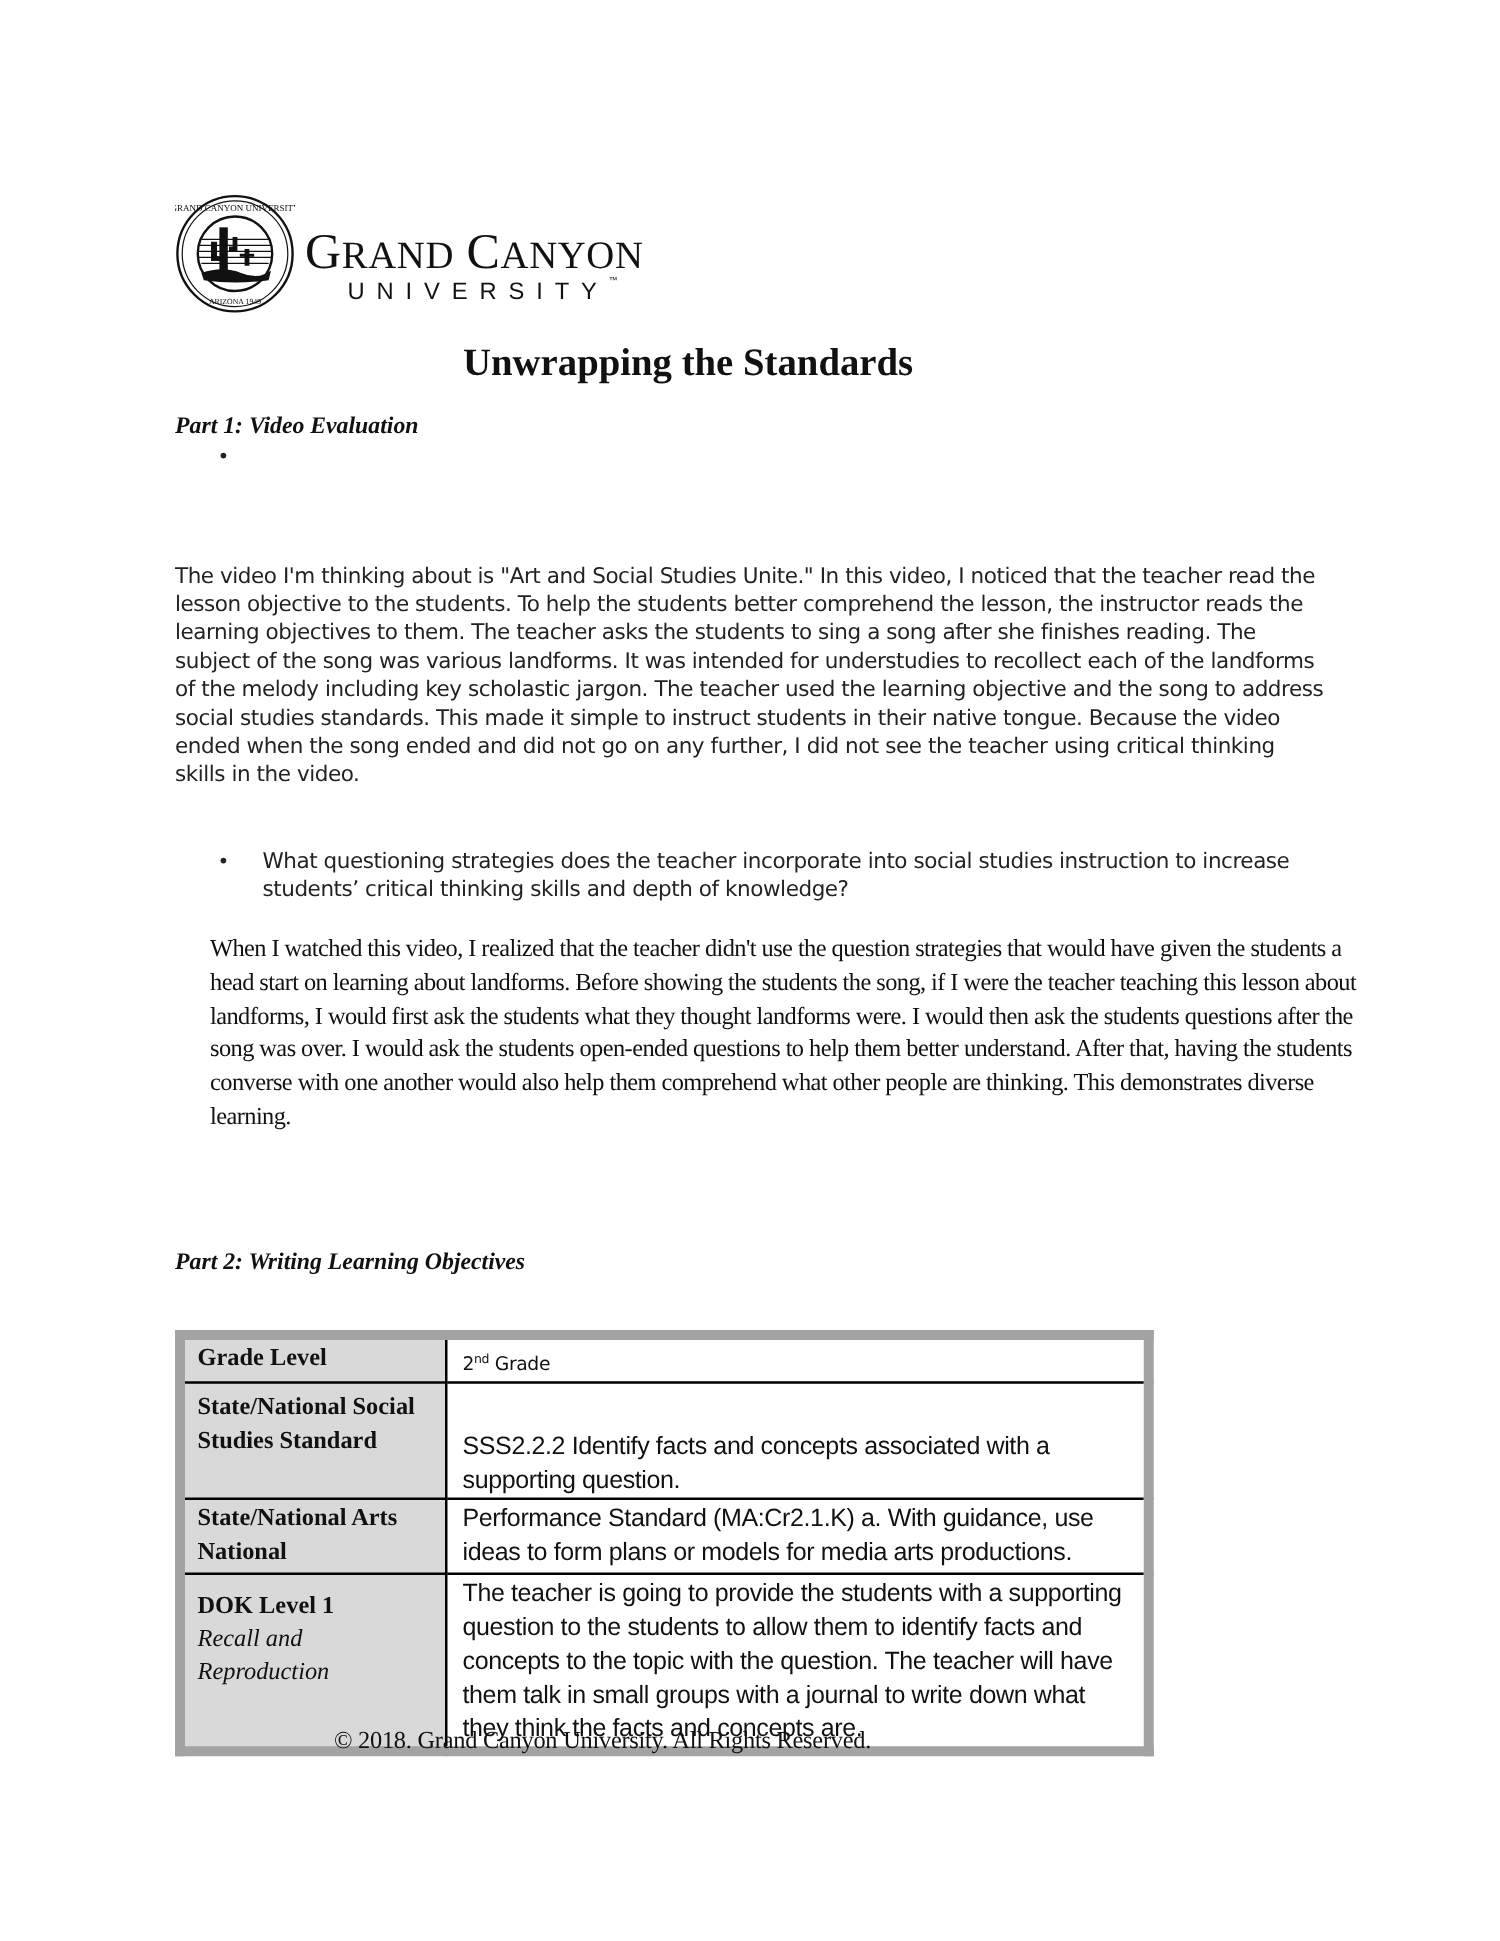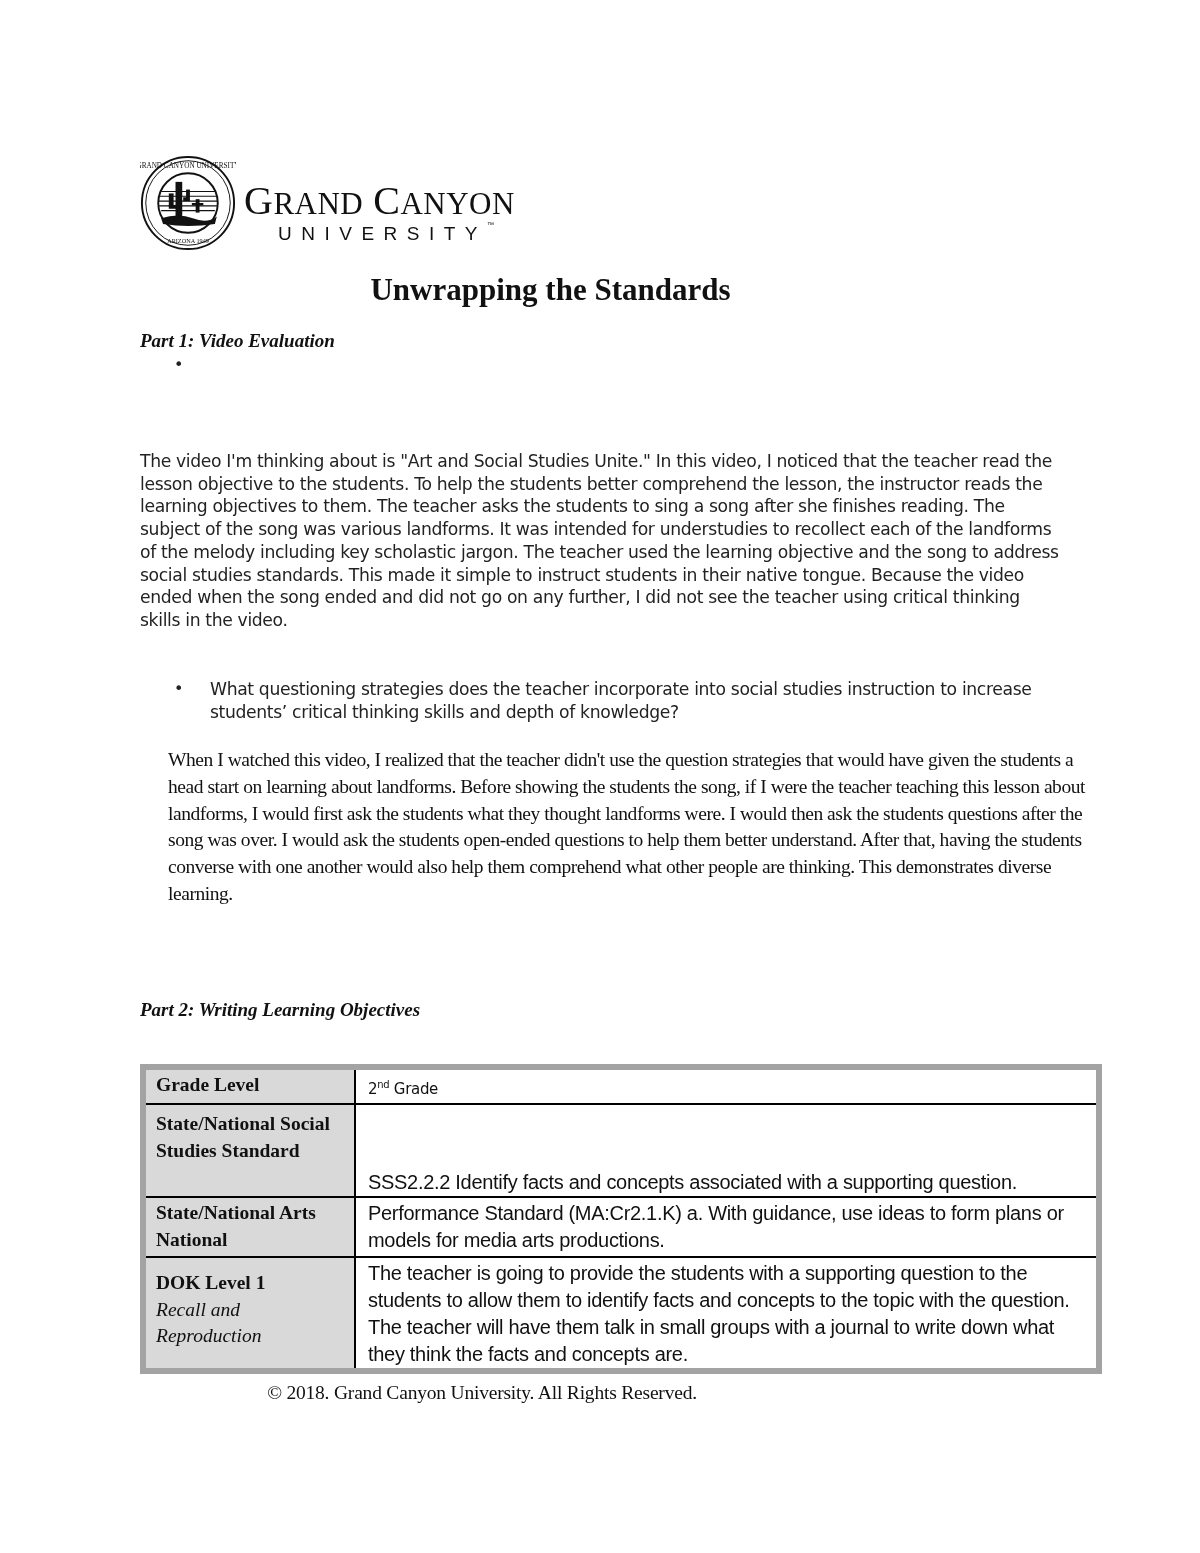--- a/index.html
+++ b/index.html
@@ -20,21 +20,21 @@
   .heading-it { font-family: "Liberation Serif", serif; font-style: italic; font-weight: bold; font-size: 19px; line-height: 24px; }
 
   .bullet-list { left: 140px; width: 920px; }
   .bullet { position: relative; padding-left: 70px; font-family: "DejaVu Sans", sans-serif; font-size: 17.2px; line-height: 22.5px; letter-spacing: -0.35px; color: #222; }
   .bullet .dot { position: absolute; left: 34px; top: 0; font-size: 16px; }
 
   .para-sans { left: 140px; width: 920px; font-family: "DejaVu Sans", sans-serif; font-size: 17.2px; line-height: 22.7px; letter-spacing: -0.35px; color: #222; }
   .para-serif { left: 140px; width: 920px; font-family: "Liberation Serif", serif; font-size: 19.5px; line-height: 26.8px; letter-spacing: -0.45px; color: #111; margin-left: 28px; }
 
   
-  #table { left: 140px; top: 1064px; width: 962px; border-collapse: collapse; border: 6px solid #a3a3a3; }
+  #table { left: 140px; top: 1064px; width: 783px; border-collapse: collapse; border: 8px solid #a3a3a3; }
   #table td { border: 2px solid #000; vertical-align: top; padding: 2px 10px 0 10px; }
   #table td.label { background: #d9d9d9; width: 188px; font-family: "Liberation Serif", serif; font-weight: bold; font-size: 19.5px; line-height: 26.5px; }
   #table td.value { font-family: Liberation Sans, sans-serif; font-size: 20px; line-height: 27px; letter-spacing: -0.3px; color: #111; padding-left: 12px; }
   #table td.value.sans-val { font-family: "DejaVu Sans", sans-serif; font-size: 15px; letter-spacing: -0.3px; padding-top: 6px; }
   #table td.value sup { font-size: 10px; line-height: 0; }
   .label-it { font-style: italic; font-weight: normal; display: block; }
   .bottom { vertical-align: bottom !important; }
 
   #footer { left: 0; width: 964px; top: 1382px; text-align: center; font-family: "Liberation Serif", serif; font-size: 19.5px; letter-spacing: -0.2px; color: #111; }
 </style>

